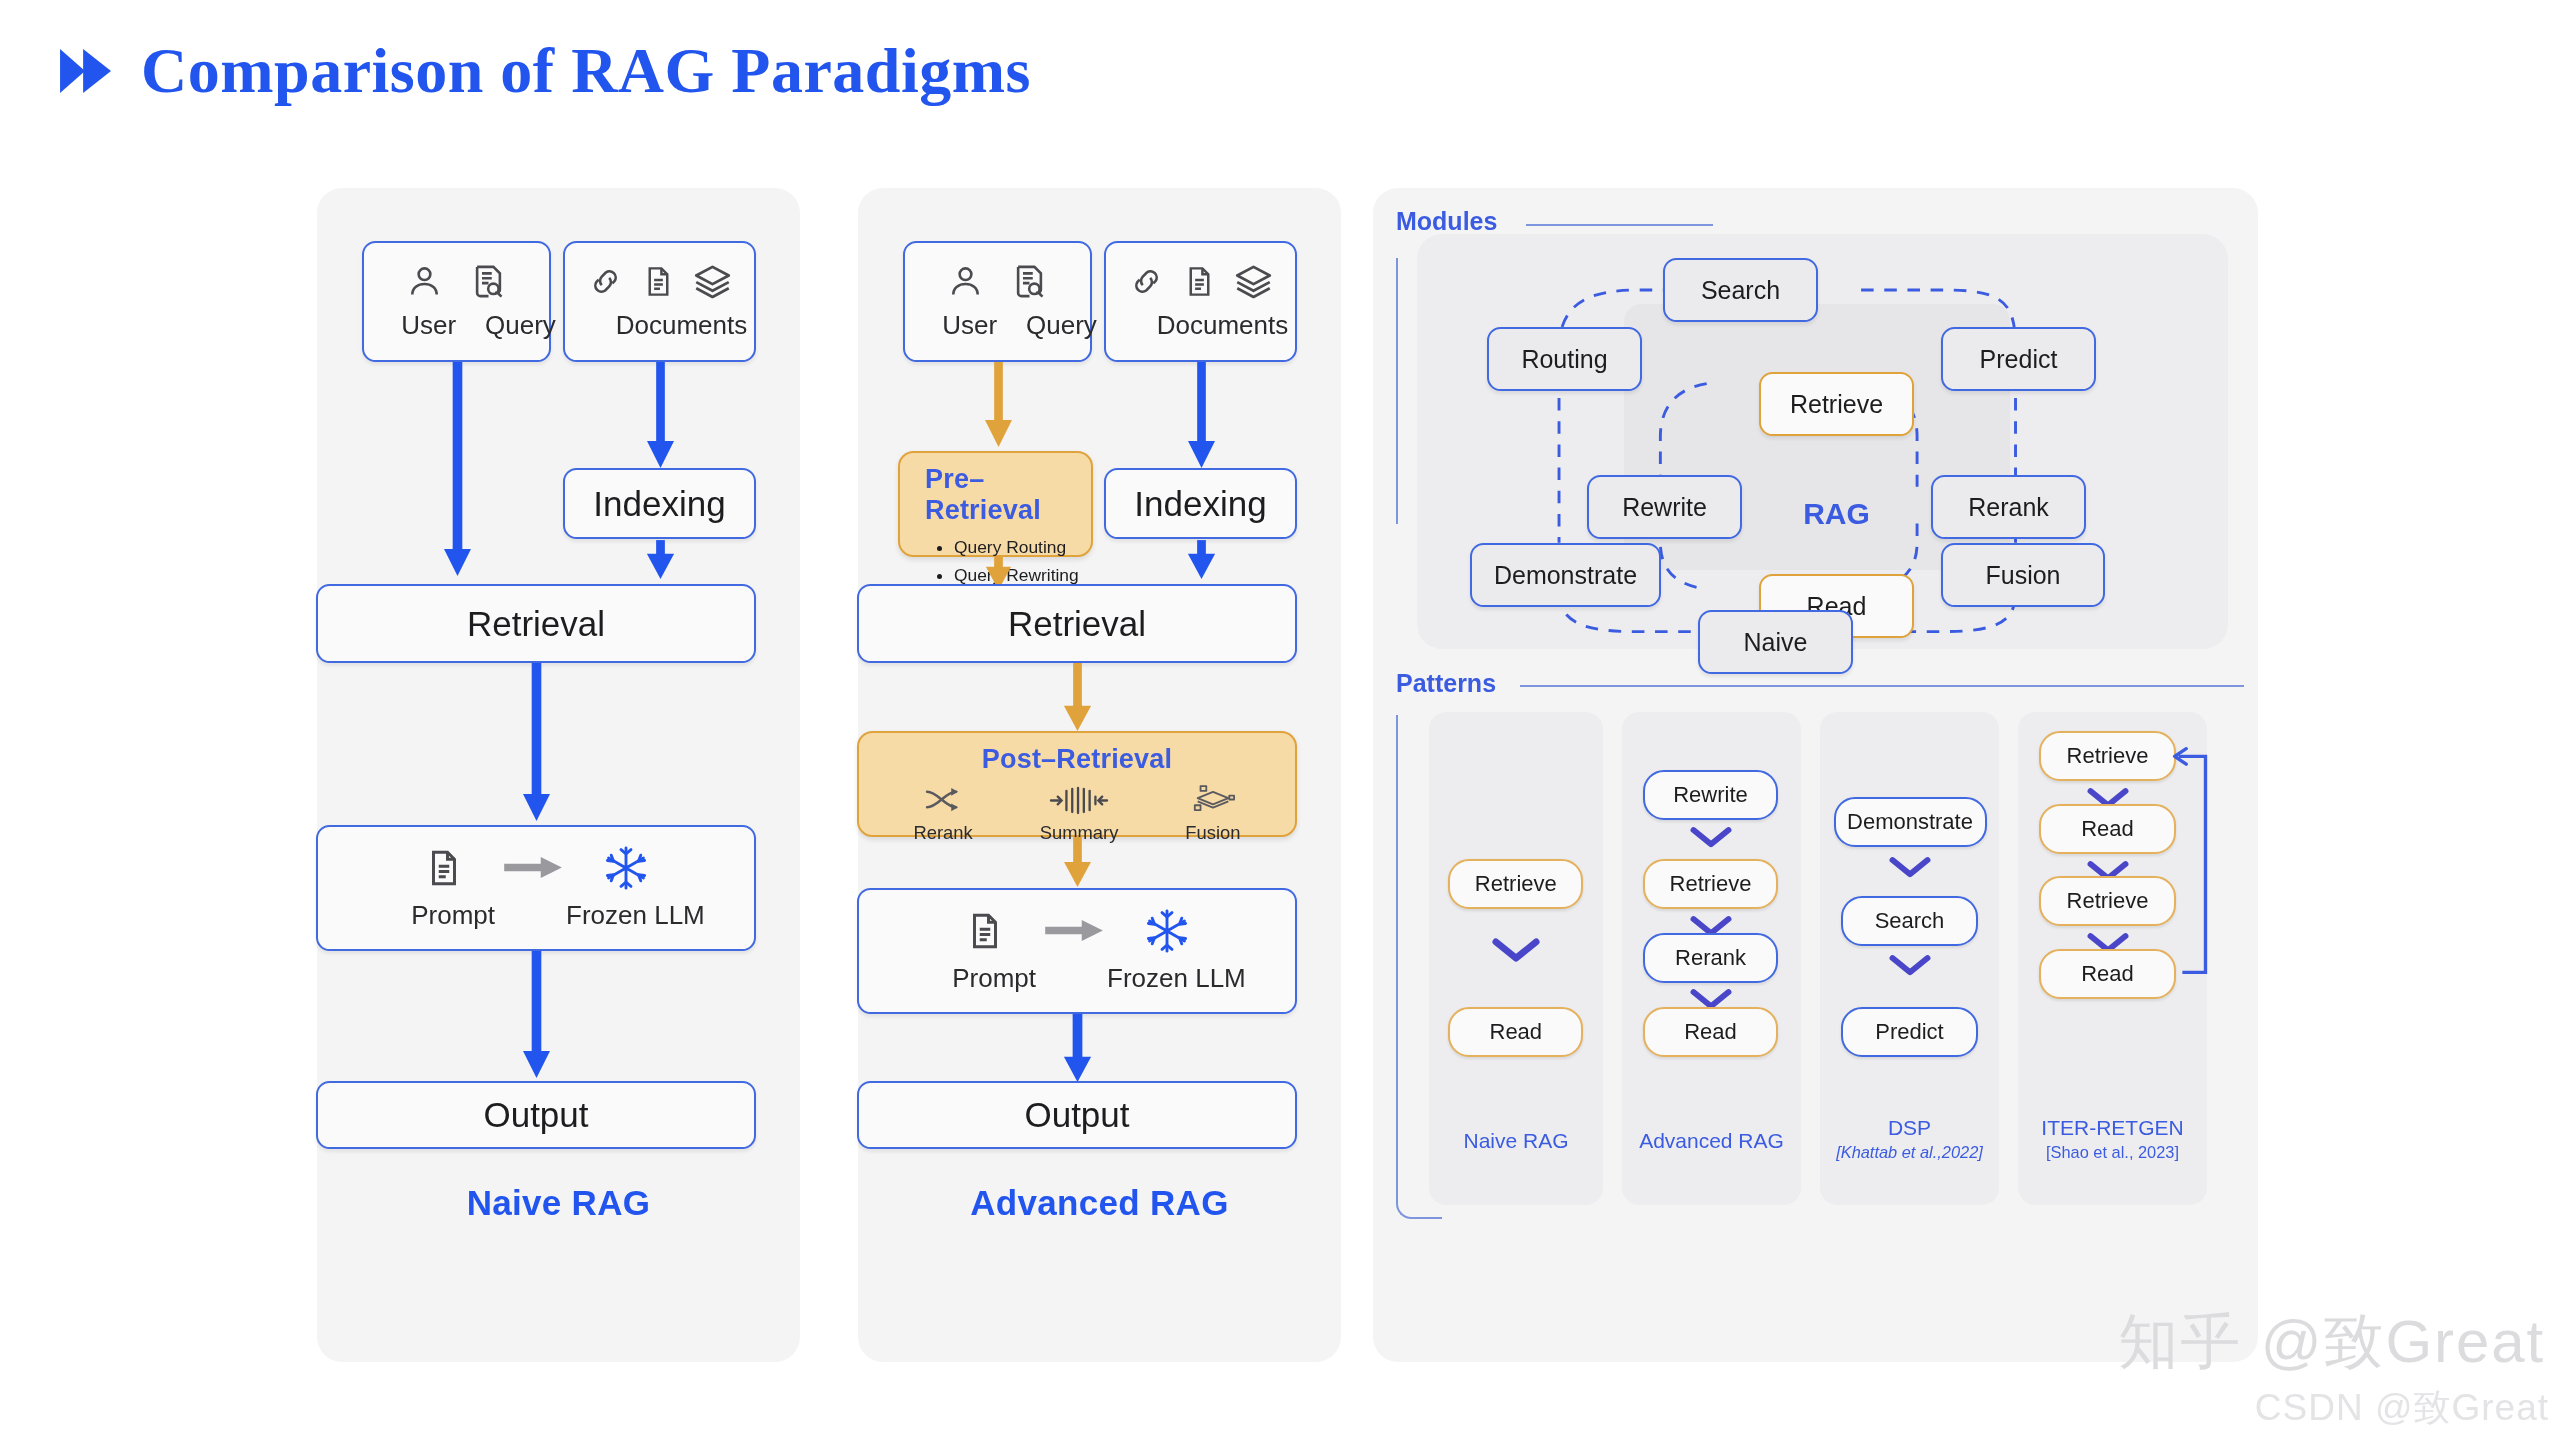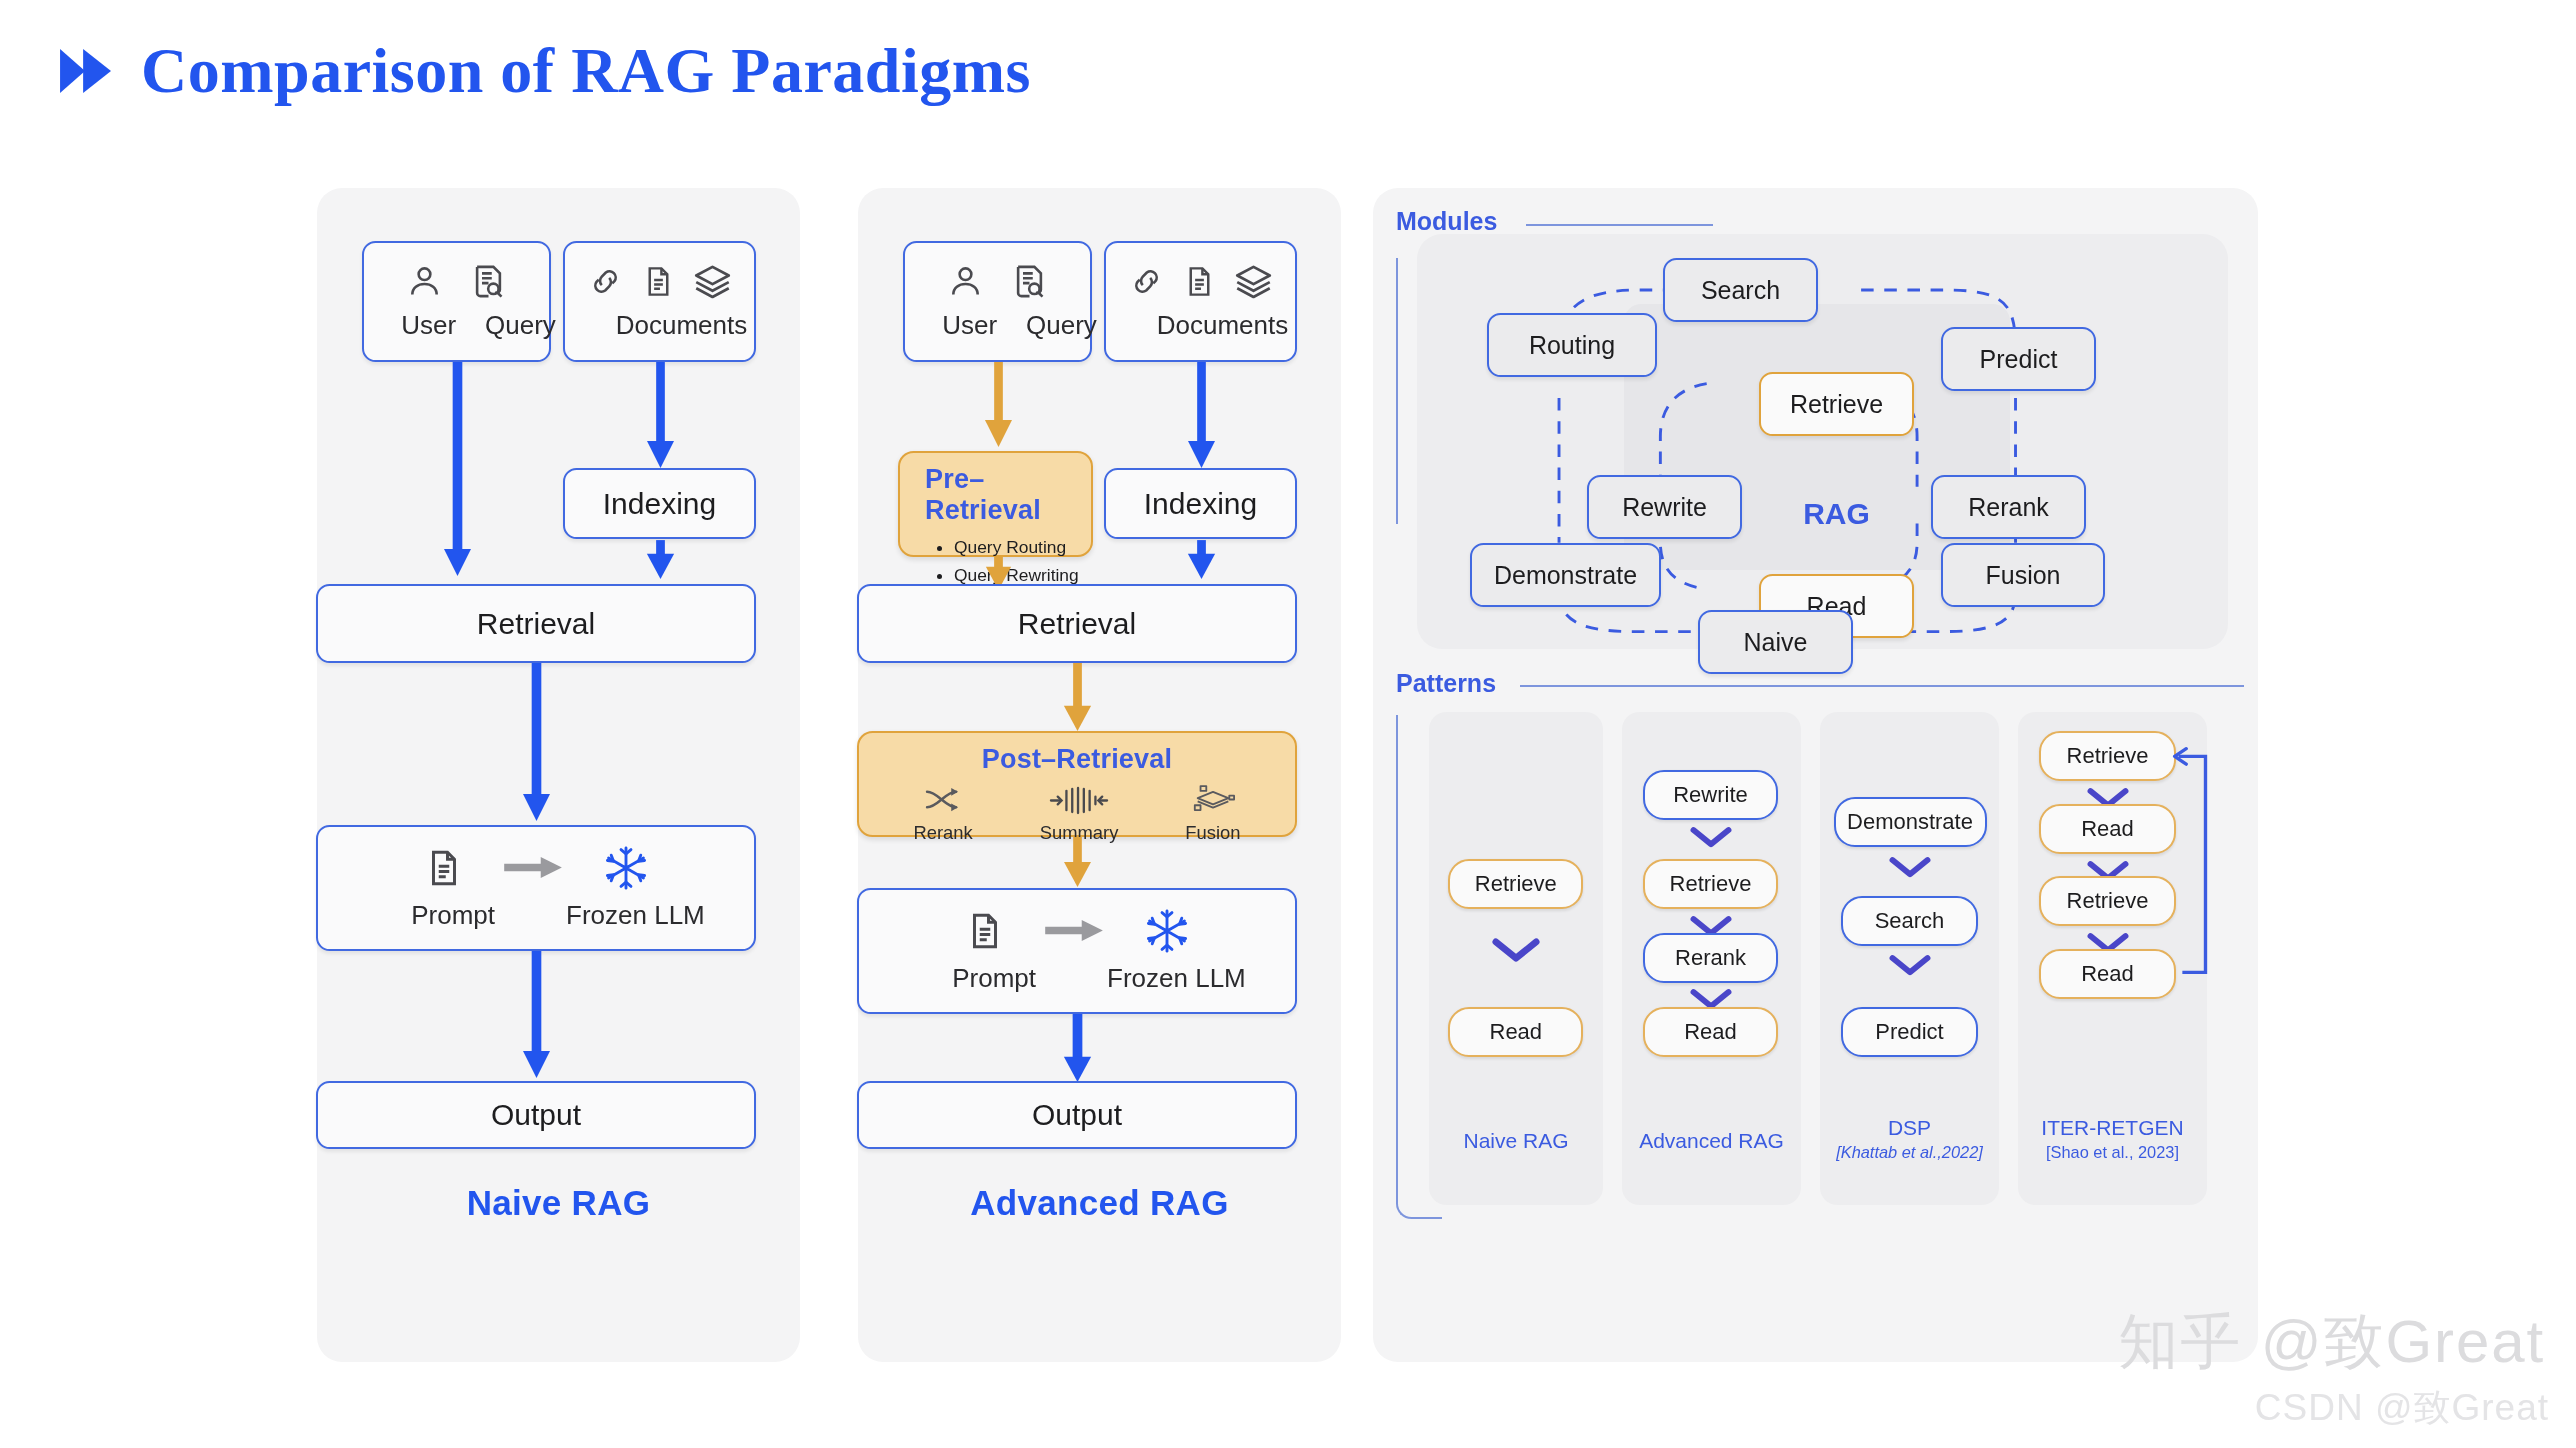--- a/index.html
+++ b/index.html
@@ -26,21 +26,21 @@
     position: absolute; width: 100%; text-align: center;
     font-size: 35px; font-weight: bold; color: #2255EE; letter-spacing: 0.3px;
   }
 
   
   .node {
     position: absolute; background: #FAFAFB; border: 2.9px solid #4169E1;
     border-radius: 13.5px; display: flex; align-items: center; justify-content: center;
     color: #1d1d1f; box-shadow: 0 2.9px 3.9px rgba(0,0,0,0.07);
   }
-  .node.plain { font-size: 30px; }
+  .node.plain { font-size: 35px; }
   .node.io { flex-direction: column; gap: 9.7px; }
 
   .iconrow { display: flex; align-items: center; justify-content: center; gap: 25px; }
   .labelrow { display: flex; align-items: center; justify-content: flex-end; gap: 29px;
               font-size: 26px; color: #2b2b2e; margin-left: 44px; }
 
   
   .arrow { position: absolute; }
 
   
@@ -425,21 +425,21 @@
 
         <path d="M252 300 V320 C252 350 270 364 300 368"></path>
 
         <path d="M518 300 V320 C518 350 500 364 470 368"></path>
       </g>
     </svg>
 
     <div class="mnode" style="left:290px; top:70px; width:155px; height:64px;">
       <span>Search</span>
     </div>
-    <div class="mnode" style="left:114px; top:125px; width:170px; height:64px;">
+    <div class="mnode" style="left:114px; top:139px; width:155px; height:64px;">
       <span>Routing</span>
     </div>
     <div class="mnode" style="left:568px; top:139px; width:155px; height:64px;">
       <span>Predict</span>
     </div>
     <div class="mnode orange" style="left:386px; top:184px; width:155px; height:64px;">
       <span>Retrieve</span>
     </div>
     <div class="mnode" style="left:214px; top:287px; width:155px; height:64px;">
       <span>Rewrite</span>

